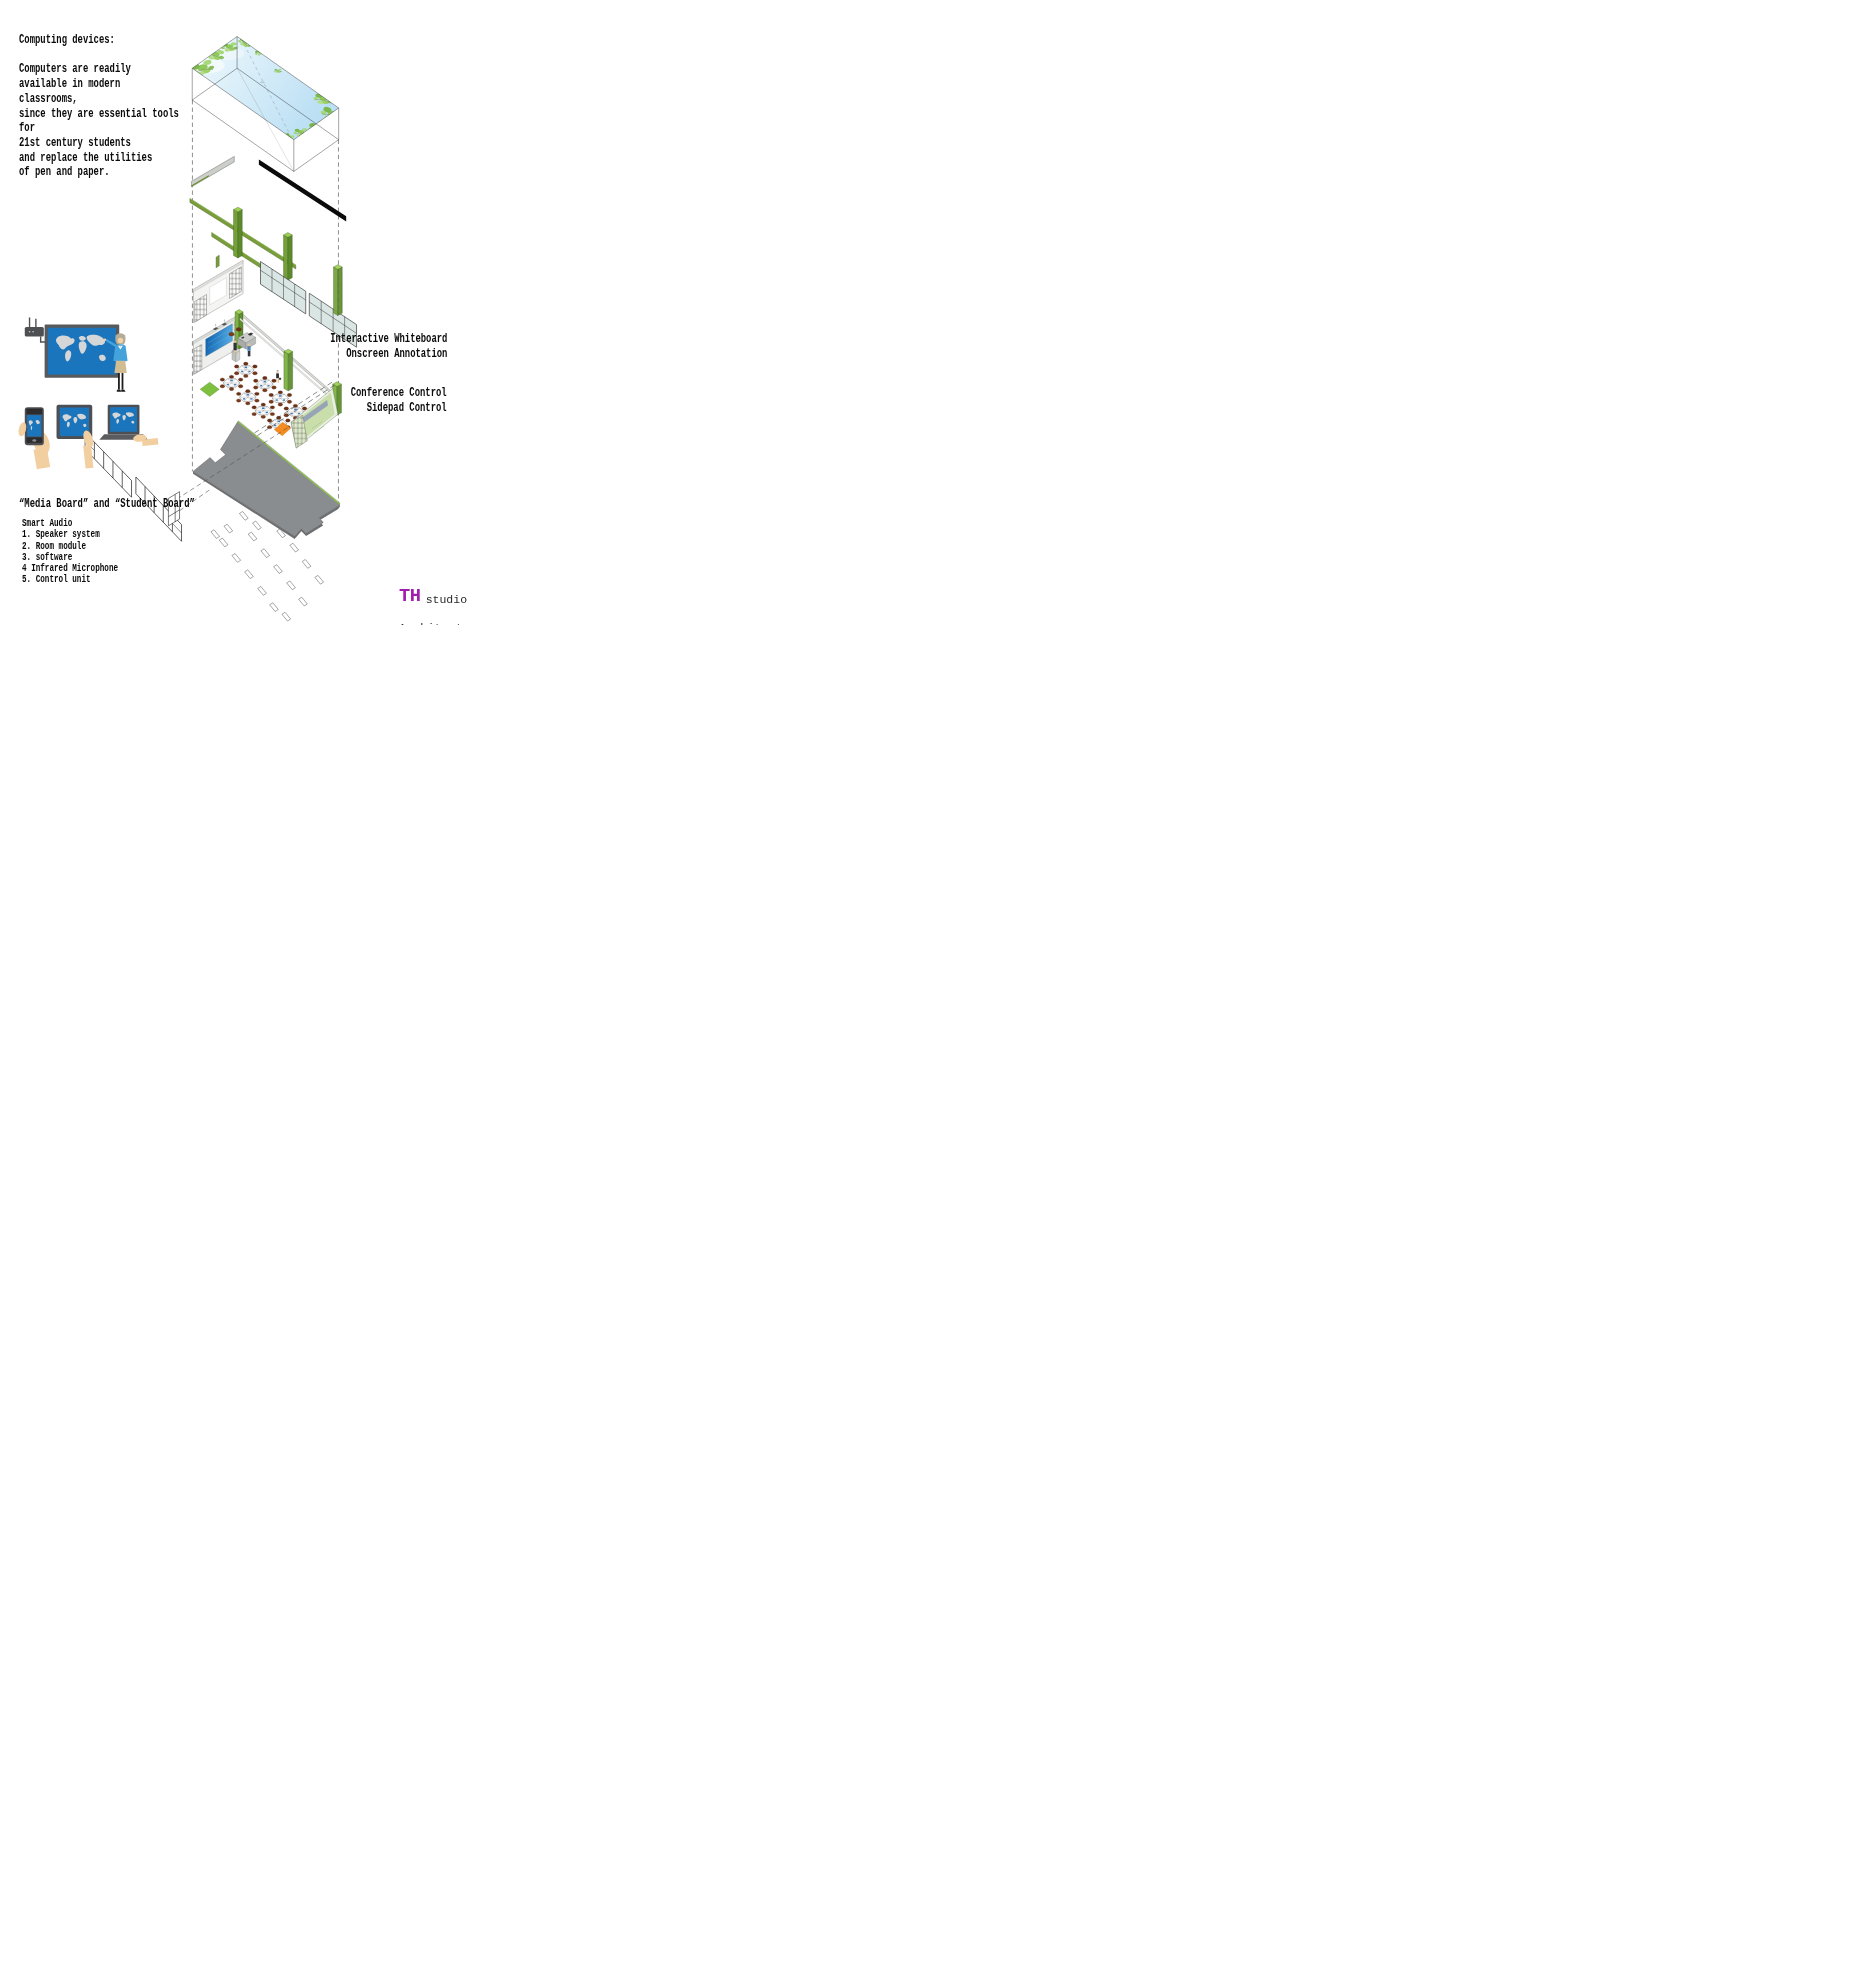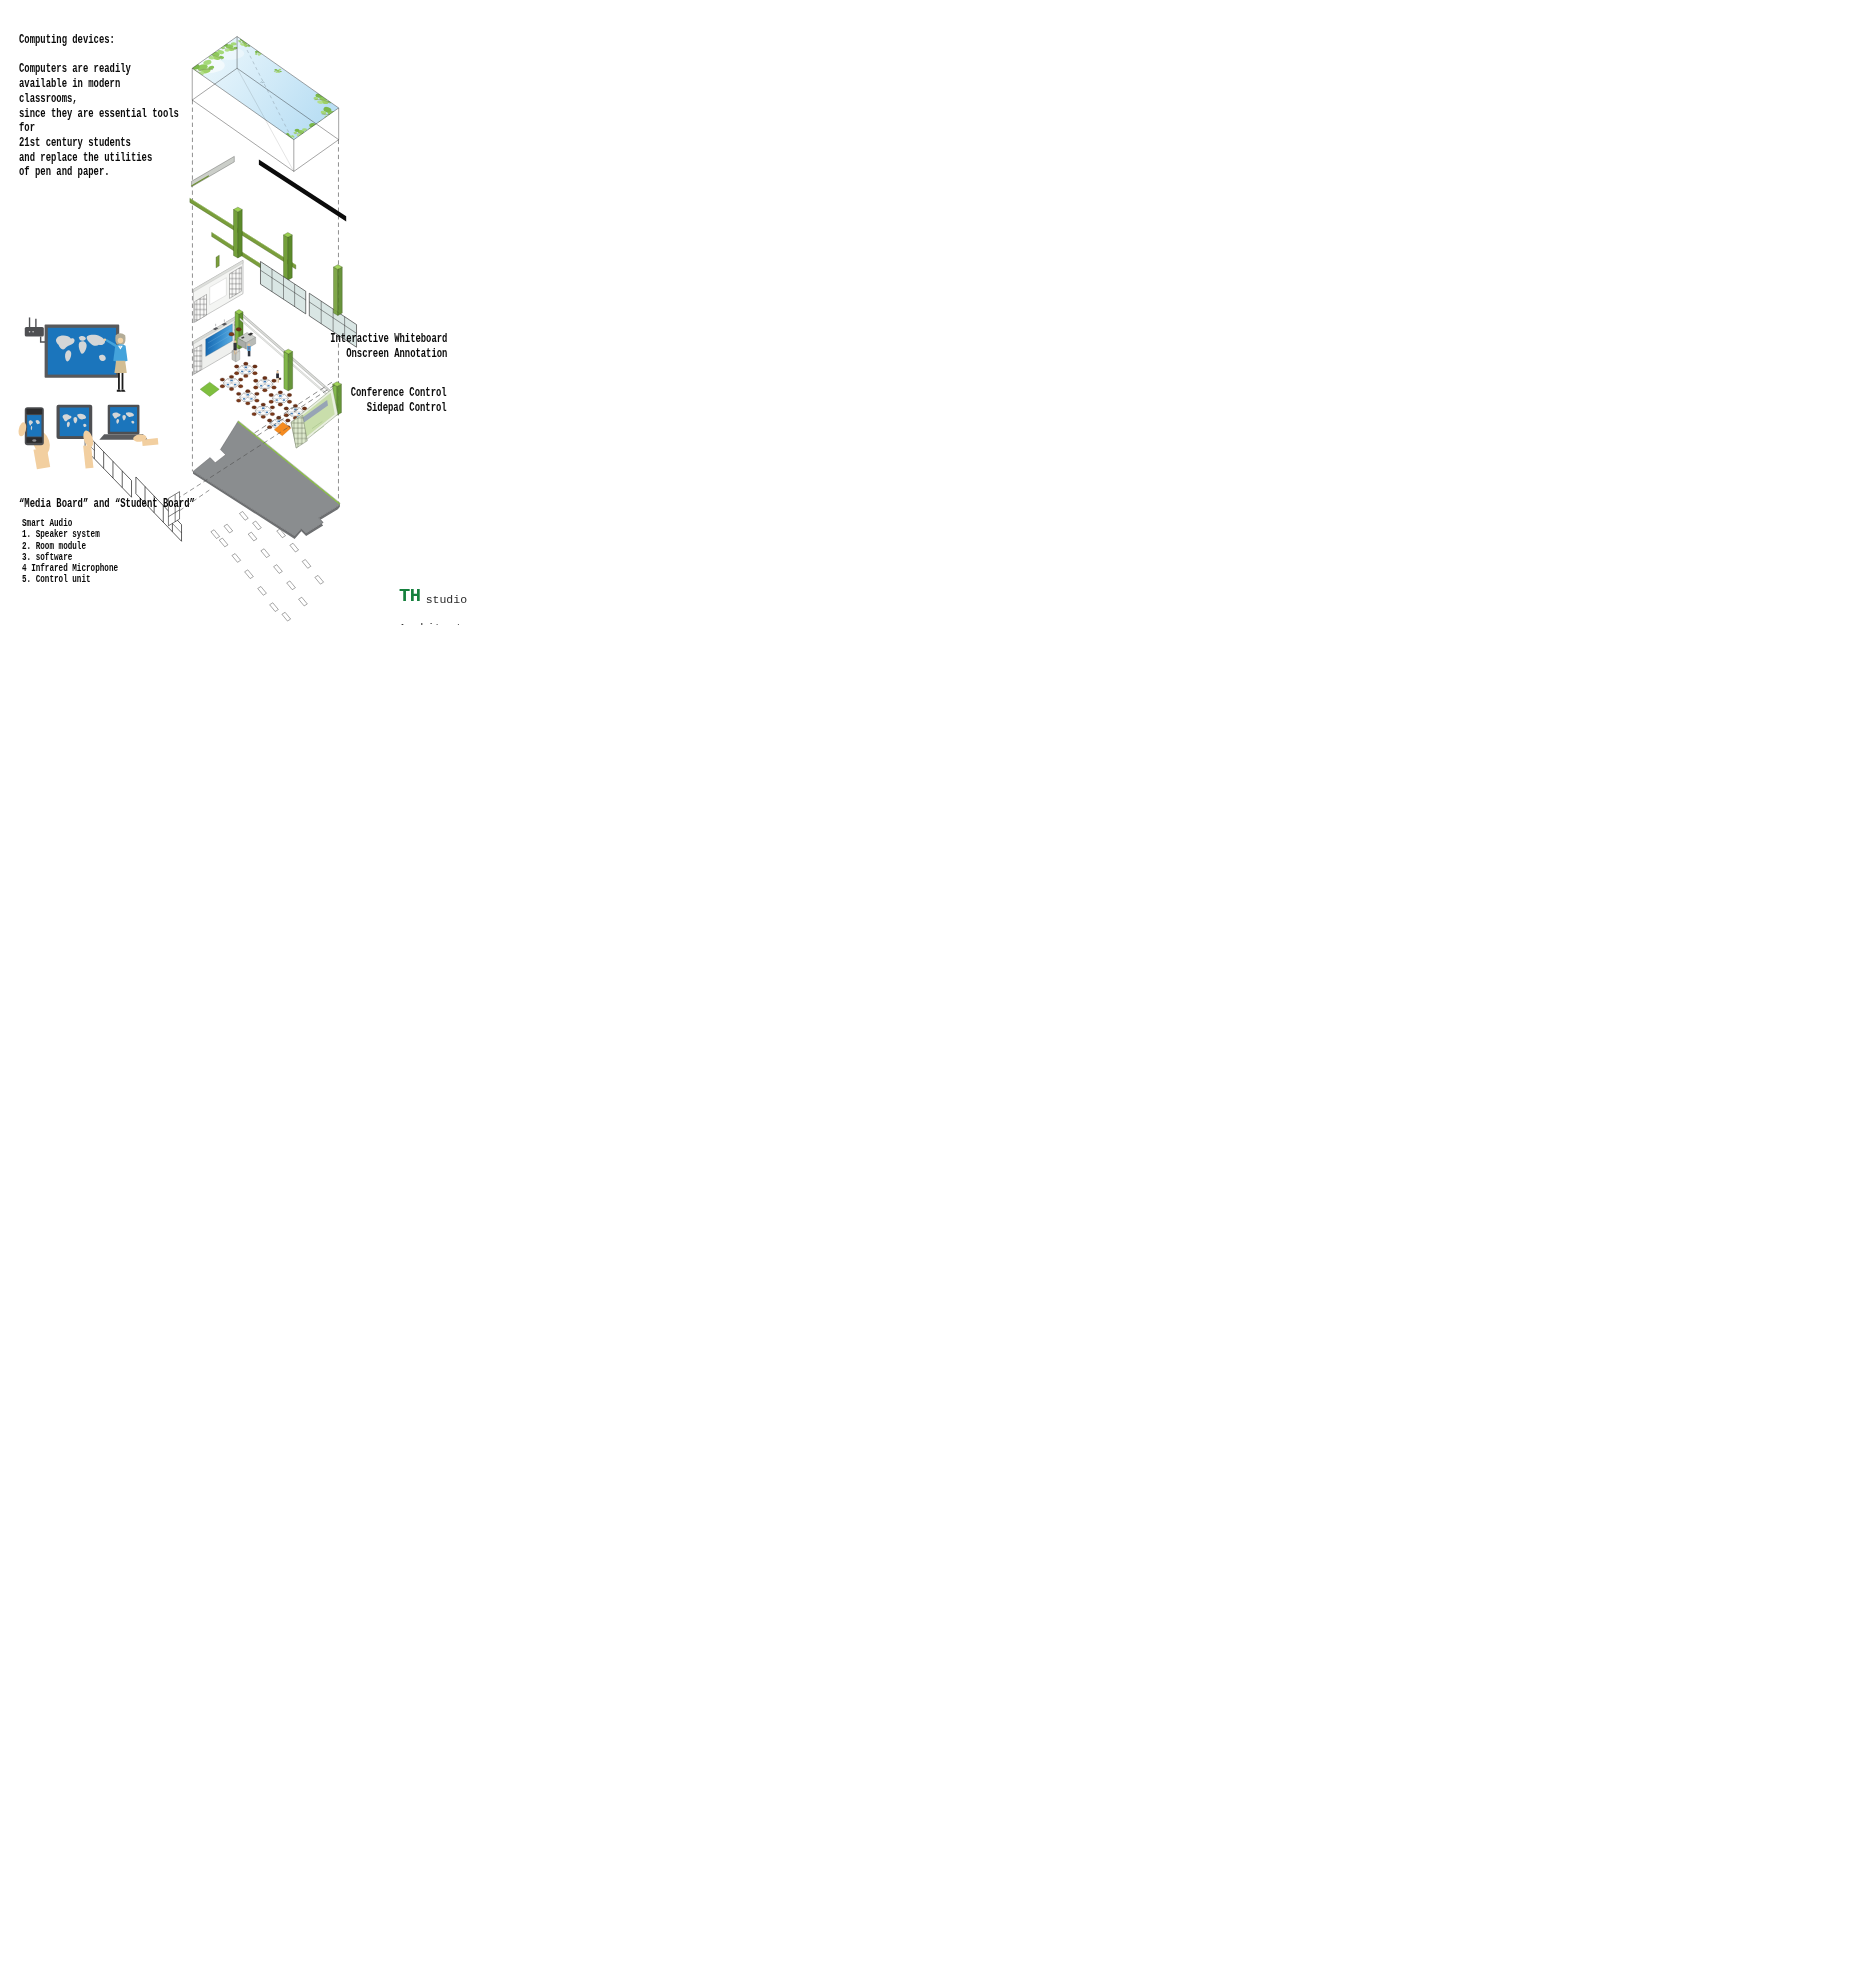--- a/index.html
+++ b/index.html
@@ -12,21 +12,21 @@
   #intro .title{font-size:12px;font-weight:bold;line-height:14.7px;white-space:pre-line;}
   #intro .body{font-size:12px;font-weight:bold;line-height:14.7px;white-space:pre-line;margin-top:14.7px;}
   .rlabel{right:22px;text-align:right;font-size:12px;font-weight:bold;line-height:14.7px;white-space:pre-line;}
   #label-whiteboard{top:332px;}
   #label-conference{top:386px;}
   #label-boards{left:19px;top:497px;font-size:12px;font-weight:bold;white-space:pre;}
   #smart-audio{left:22px;top:518px;font-size:10.3px;font-weight:bold;line-height:11.3px;}
   #smart-audio .sa-item{display:block;}
   #logo{left:399px;top:587px;line-height:1;}
   #logo .row1{display:flex;align-items:flex-end;}
-  #logo .th{font-size:18.7px;font-weight:bold;color:#15803d;letter-spacing:-0.4px;text-align:right;}
+  #logo .th{font-size:18.7px;font-weight:bold;color:#a21caf;letter-spacing:-0.4px;text-align:right;}
   #logo .studio{font-size:11.5px;font-weight:normal;color:#2b2b2b;margin-left:5px;margin-bottom:0.4px;}
   #logo .arch{font-size:11.5px;font-weight:normal;color:#2b2b2b;margin-top:16px;letter-spacing:0.2px;}
   svg{position:absolute;left:0;top:0;}
 </style>
 </head>
 <body>
 
 <div id="page">
 
 <svg width="469" height="625" viewBox="0 0 1181 1575">

